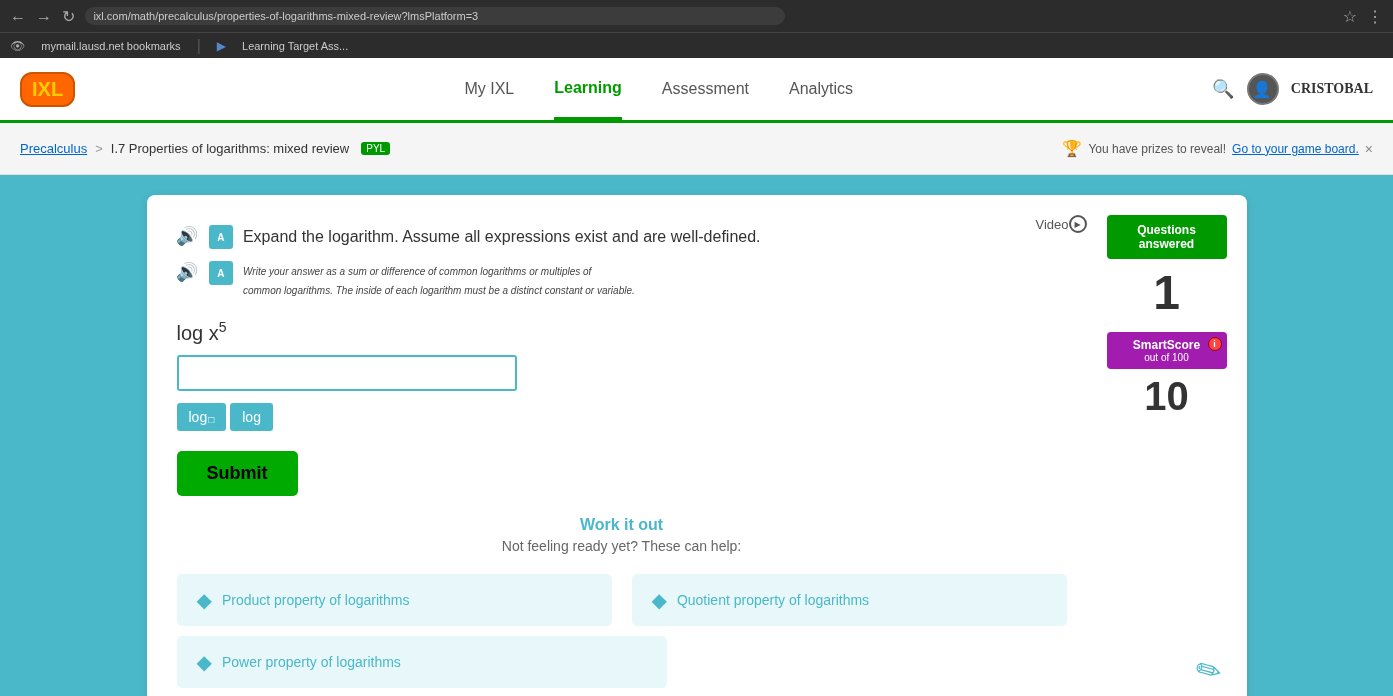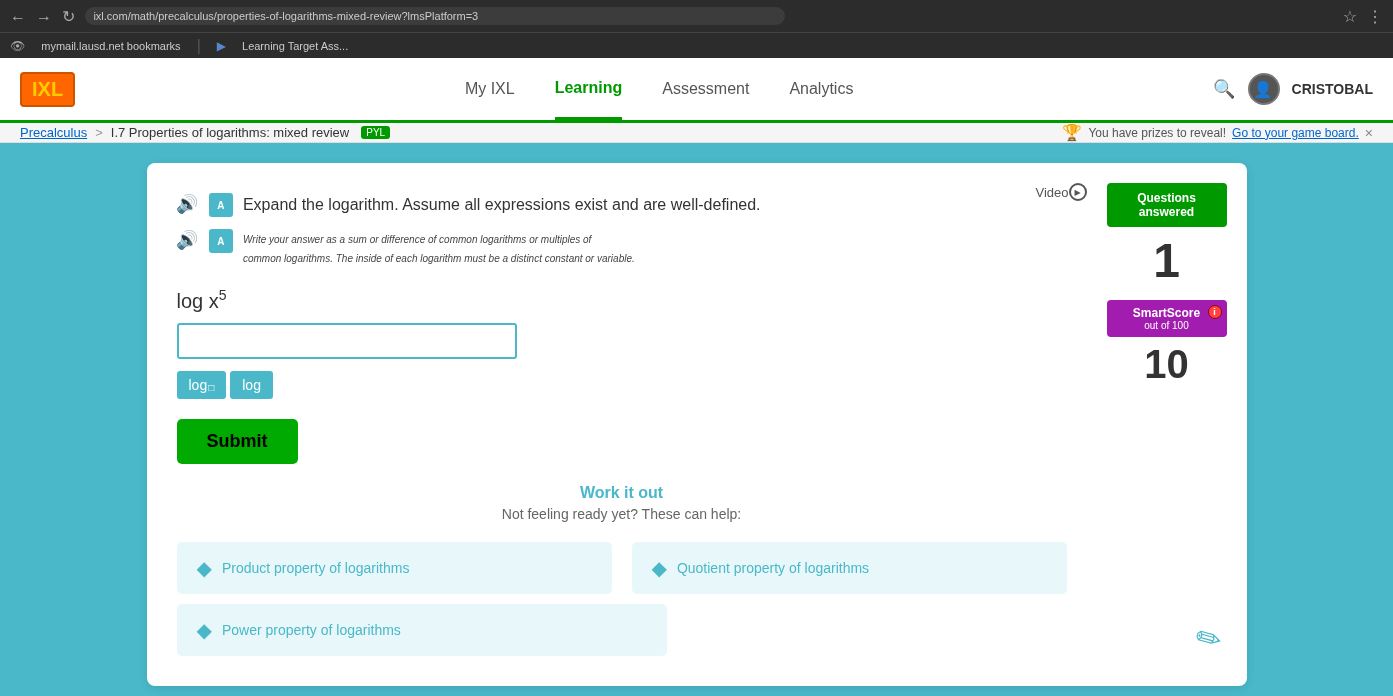--- a/index.html
+++ b/index.html
@@ -63,21 +63,21 @@
       padding: 0 20px;
       height: 65px;
       border-bottom: 3px solid #009900;
     }
     .ixl-logo {
       background: #ff6600;
       color: white;
       font-weight: bold;
       font-size: 20px;
       padding: 4px 10px;
-      border-radius: 4px;
+      border-radius: 12px;
       margin-right: 30px;
       border: 2px solid #cc5500;
     }
     .ixl-logo span { color: #ffcc00; }
     .nav-menu {
       display: flex;
       align-items: center;
       gap: 40px;
       flex: 1;
       justify-content: center;
@@ -113,26 +113,27 @@
       display: flex;
       align-items: center;
       justify-content: center;
       color: white;
       font-size: 16px;
     }
     .username {
       color: #333;
       font-size: 14px;
       font-weight: bold;
+      font-family: Liberation Serif, serif;
     }
 
     
     .breadcrumb-bar {
       background: #f5f5f5;
-      padding: 0 20px;
+      padding: 16px 20px;
       display: flex;
       align-items: center;
       gap: 8px;
       font-size: 13px;
       color: #555;
       border-bottom: 1px solid #ddd;
     }
     .breadcrumb-link {
       color: #0066cc;
       cursor: pointer;

